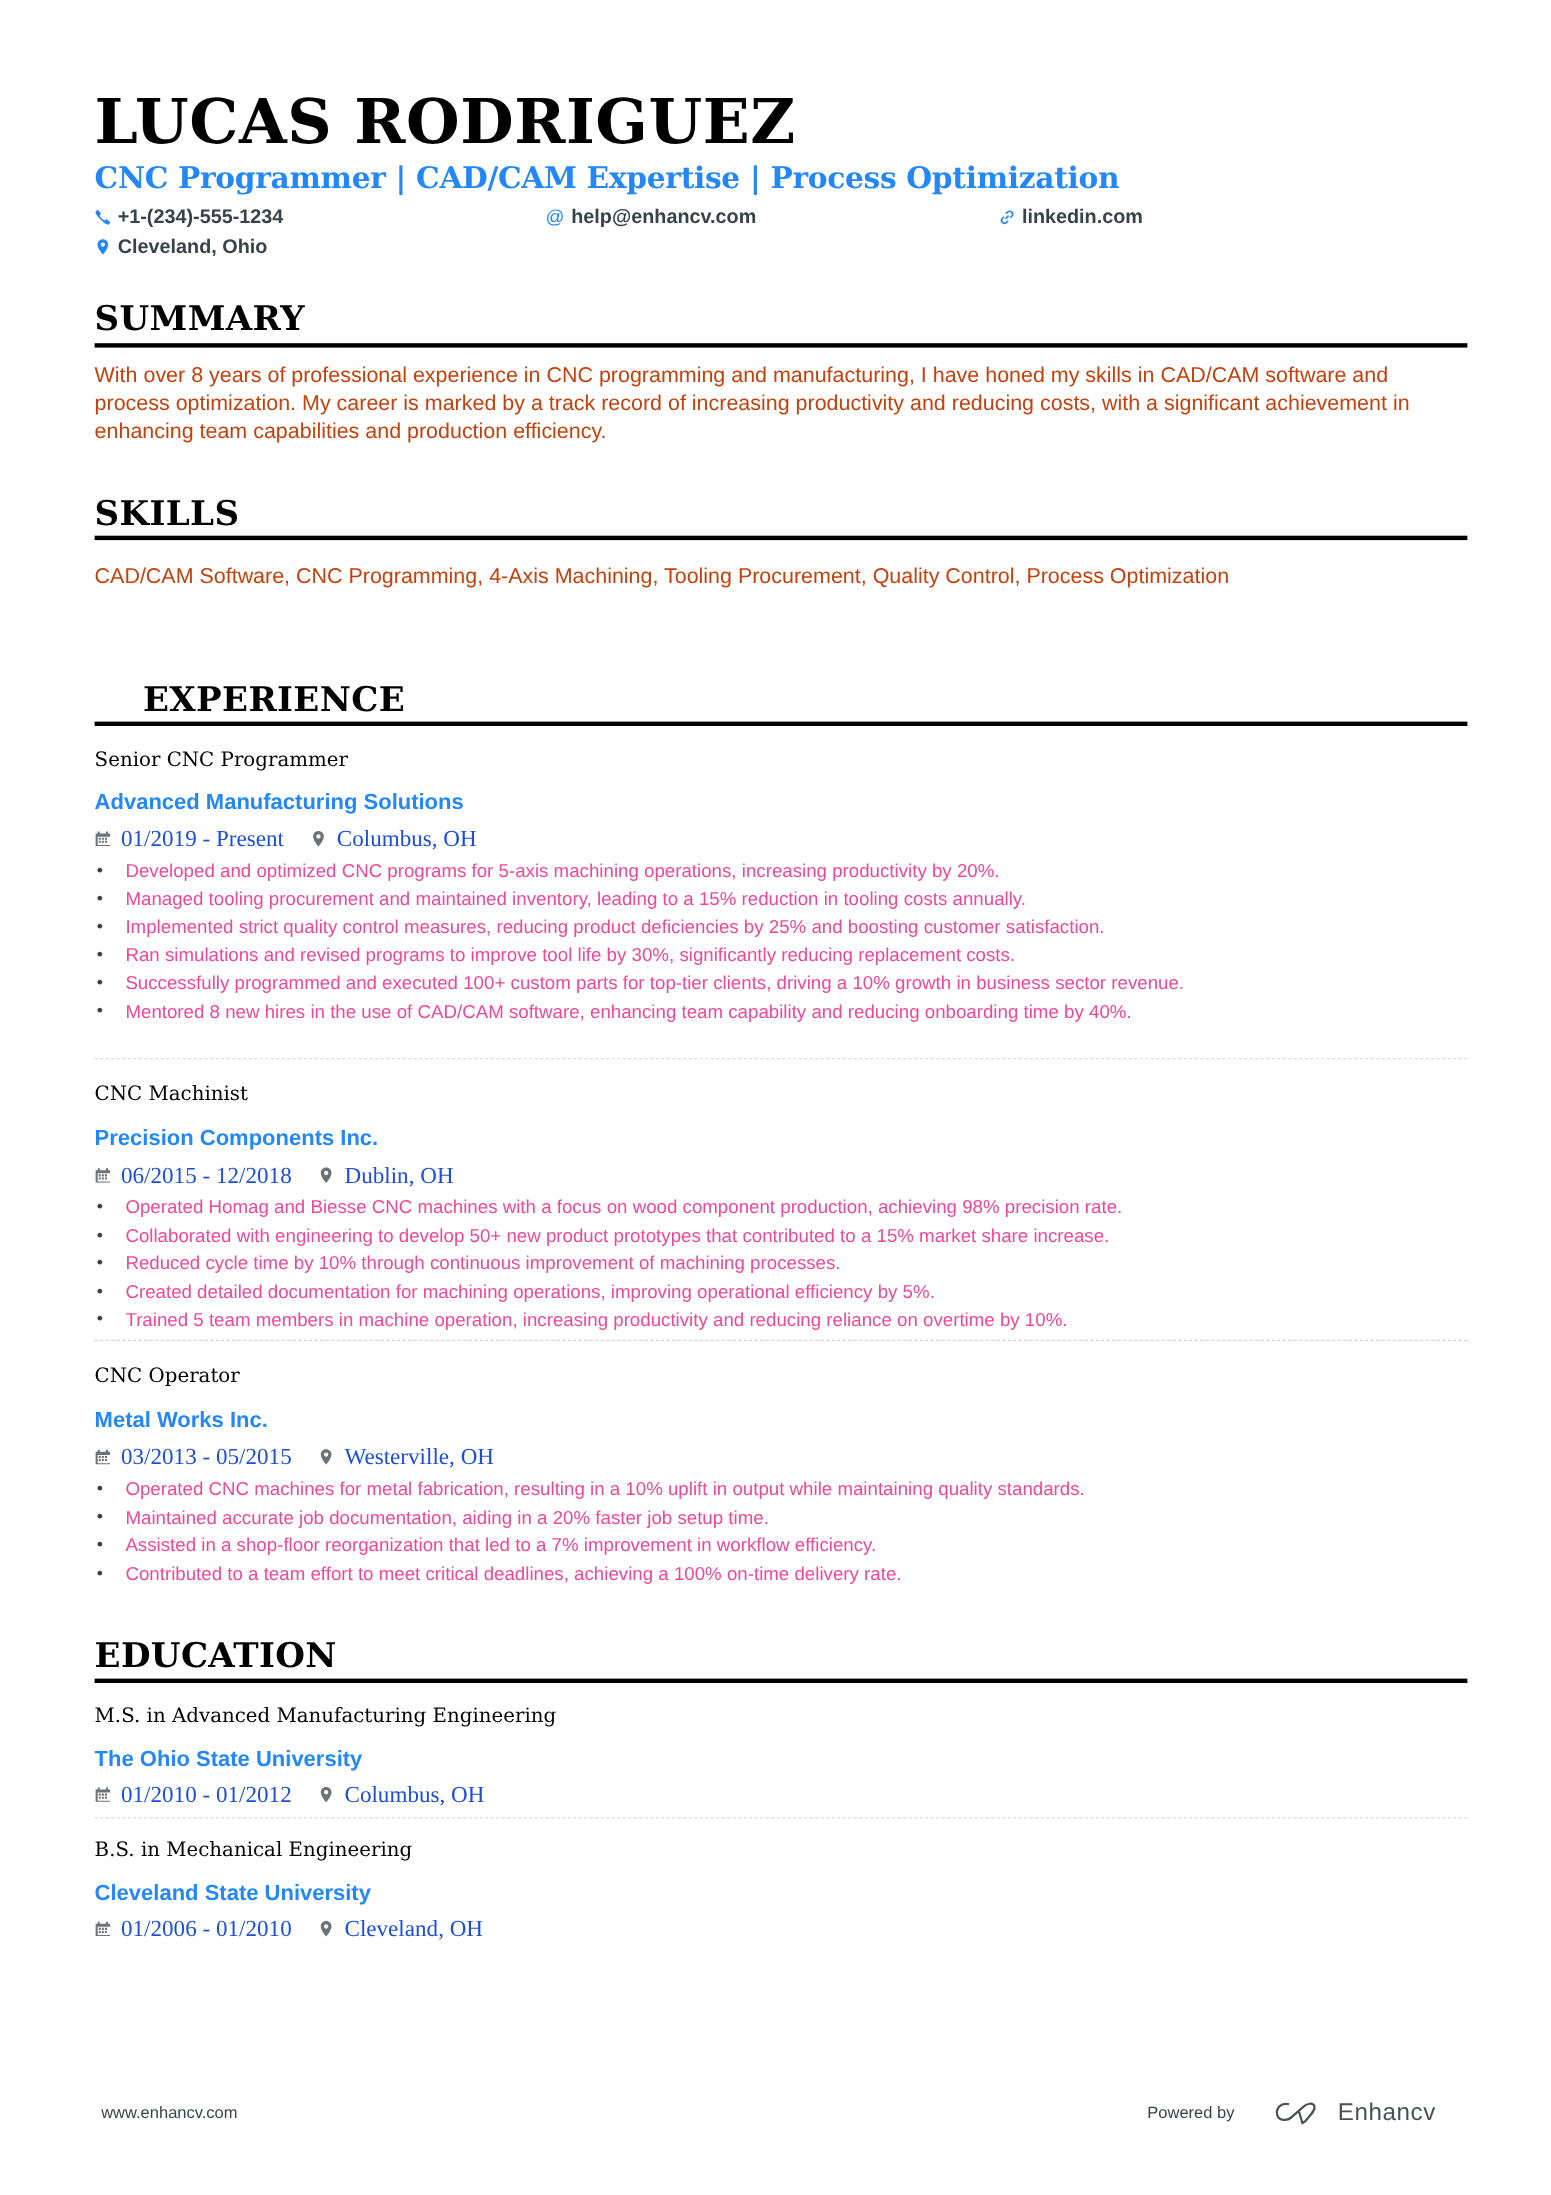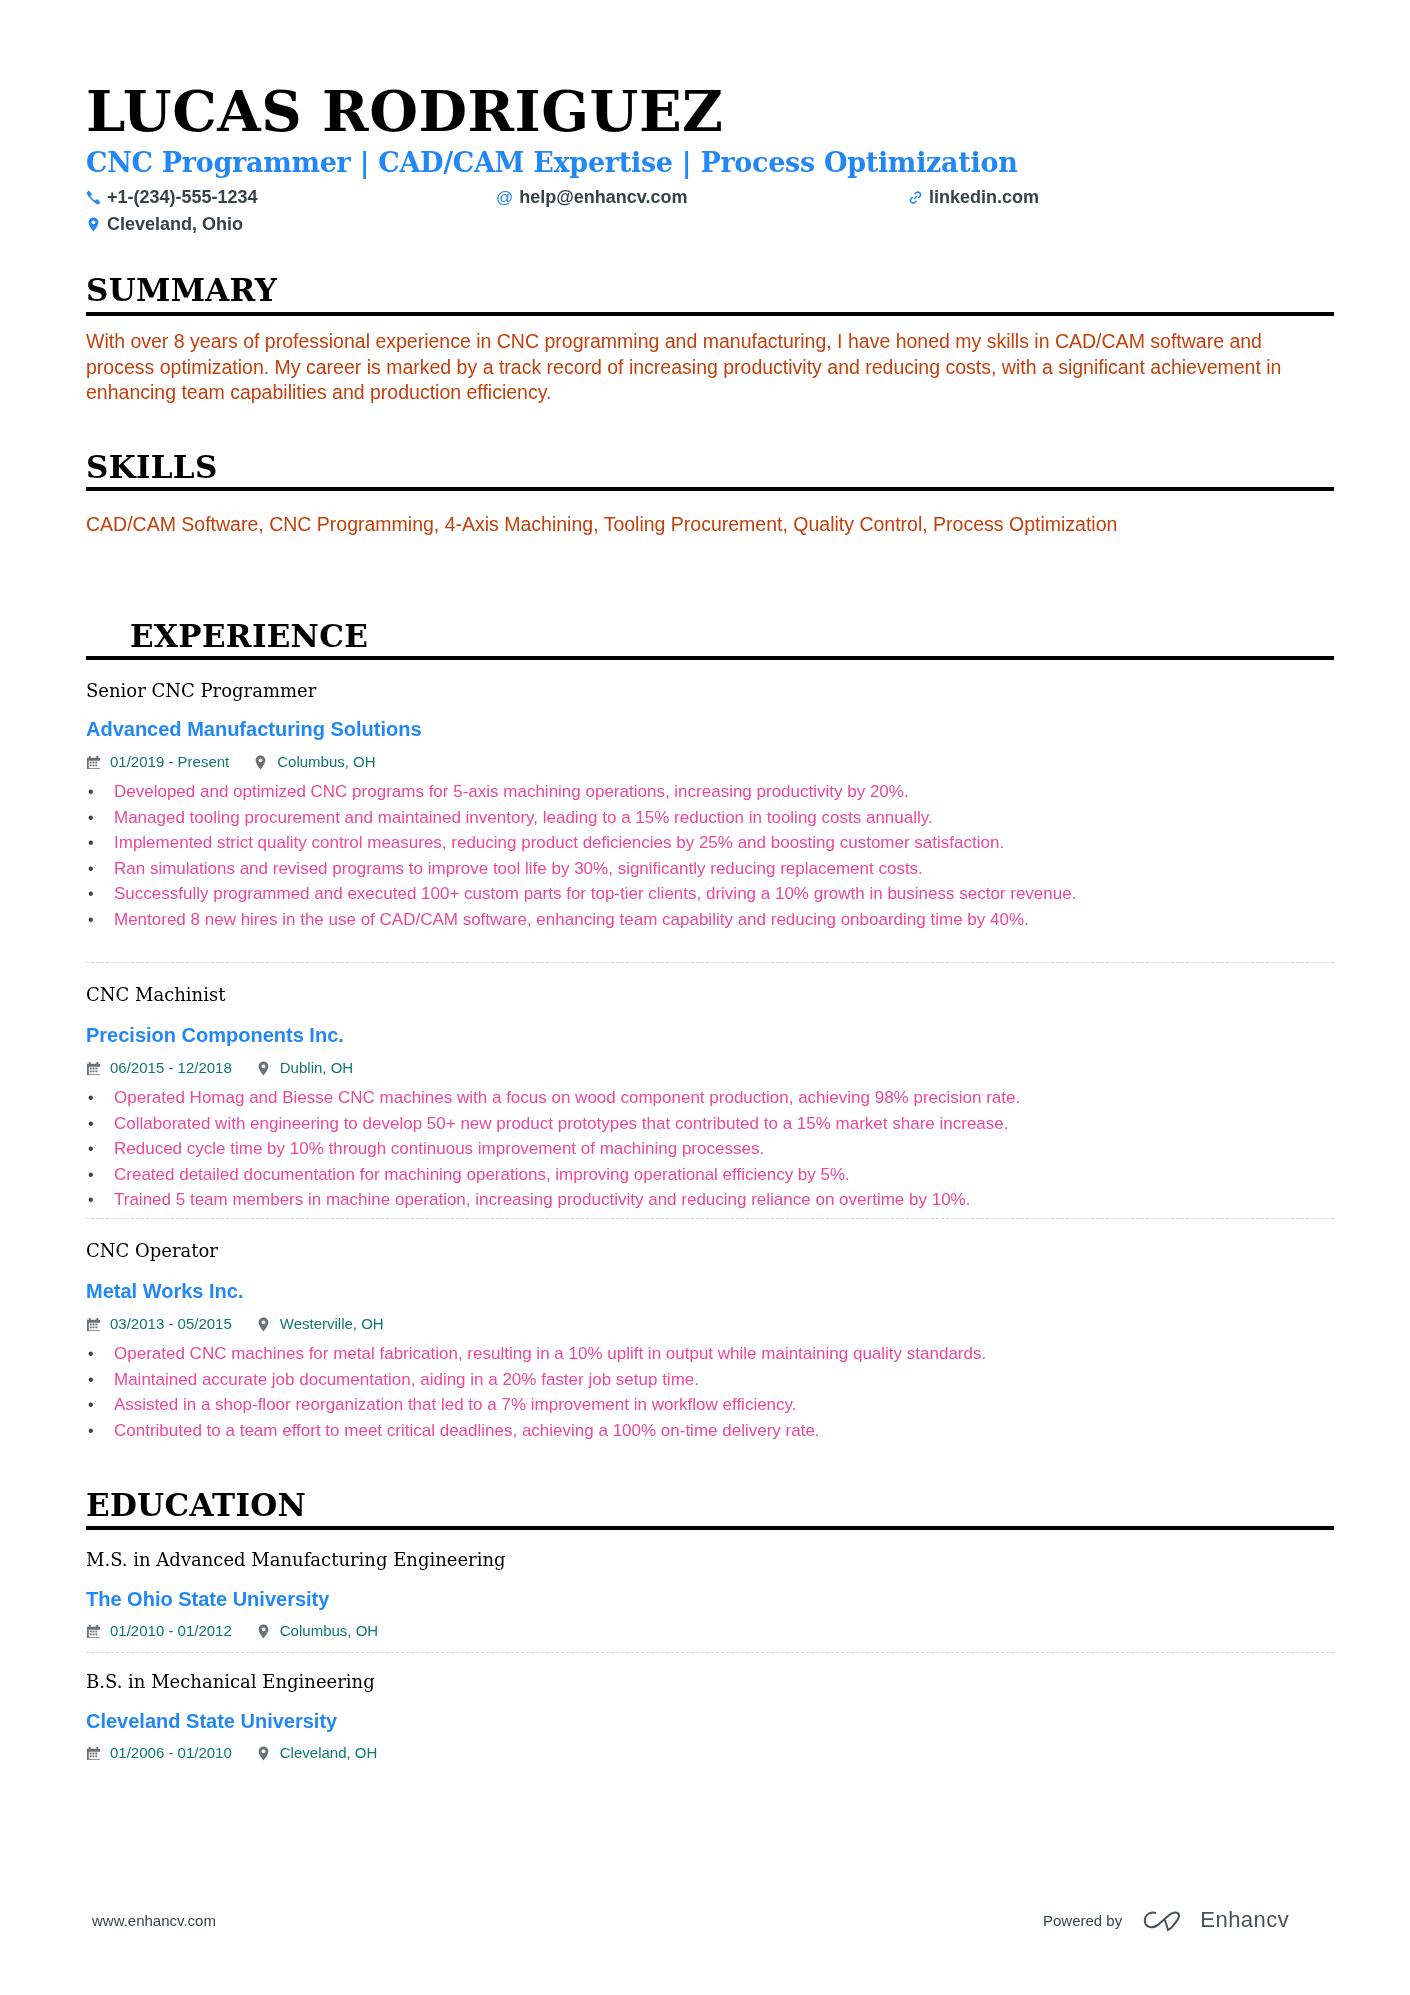--- a/index.html
+++ b/index.html
@@ -8,29 +8,29 @@
   .page { position: absolute; left: 86px; top: 0; width: 1248px; }
   .name { position: absolute; top: 78px; left: 0; font-family: "DejaVu Serif", serif; font-weight: bold; font-size: 56px; letter-spacing: 0.5px; color: #000; line-height: 66px; white-space: nowrap; }
   .subtitle { position: absolute; top: 146px; left: 0; font-family: "DejaVu Serif", serif; font-weight: bold; font-size: 27px; color: #2388f5; line-height: 34px; white-space: nowrap; letter-spacing: -0.3px; }
   .contact { position: absolute; left: 0; font-size: 18px; font-weight: bold; color: #384347; line-height: 22px; white-space: nowrap; display: flex; align-items: center; gap: 6px; }
   .contact svg { width: 15px; height: 15px; fill: #2388f5; flex: none; }
   .section-title { position: absolute; left: 0; font-family: "DejaVu Serif", serif; font-weight: bold; font-size: 31px; color: #000; line-height: 36px; letter-spacing: 0.3px; }
   .rule { position: absolute; left: 0; width: 1248px; height: 4px; background: #000; }
   .para { position: absolute; left: 0; width: 1248px; font-size: 19.5px; line-height: 25.5px; color: #c2410c; }
   .job-title { position: absolute; left: 0; font-family: "DejaVu Serif", serif; font-size: 18px; color: #000; line-height: 34px; white-space: nowrap; }
   .company { position: absolute; left: 0; font-size: 20px; font-weight: bold; color: #2388f5; line-height: 24px; white-space: nowrap; }
-  .meta { position: absolute; left: 0; font-size: 15px; color: #0f766e; line-height: 22px; display: flex; align-items: center; white-space: nowrap; }
+  .meta { position: absolute; left: 0; font-size: 21px; color: #1d4ed8; line-height: 22px; display: flex; align-items: center; white-space: nowrap; font-family: Liberation Serif, serif; }
   .meta .ico { width: 15px; height: 15px; fill: #6b7378; margin-right: 9px; flex: none; }
   .meta .loc { display: flex; align-items: center; margin-left: 24px; }
   .bullets { position: absolute; left: 0; width: 1248px; list-style: none; }
   .bullets li { position: relative; padding-left: 28px; font-size: 17px; line-height: 25.5px; color: #ec4899; }
   .bullets li::before { content: "•"; position: absolute; left: 2px; top: 0; color: #384347; font-size: 16px; }
   .dotted { position: absolute; left: 0; width: 1248px; height: 0; border-top: 1.5px dashed #d0d4d6; }
   .footer-left { position: absolute; left: 92px; top: 1912px; font-size: 15px; color: #384347; }
-  .footer-right { position: absolute; left: 1043px; top: 1907px; display: flex; align-items: center; gap: 20px; }
+  .footer-right { position: absolute; left: 1043px; top: 1907px; display: flex; align-items: center; gap: 36px; }
   .footer-right .powered { font-size: 15px; color: #384347; }
   .footer-right .brand { display: flex; align-items: center; gap: 10px; font-size: 22px; color: #4a5154; letter-spacing: 0.5px; }
   .footer-right .brand svg { width: 48px; height: 24px; }
 </style>
 </head>
 <body>
 
 <svg width="0" height="0" style="position:absolute">
   <defs>
     <symbol id="i-cal" viewBox="0 0 16 16">

